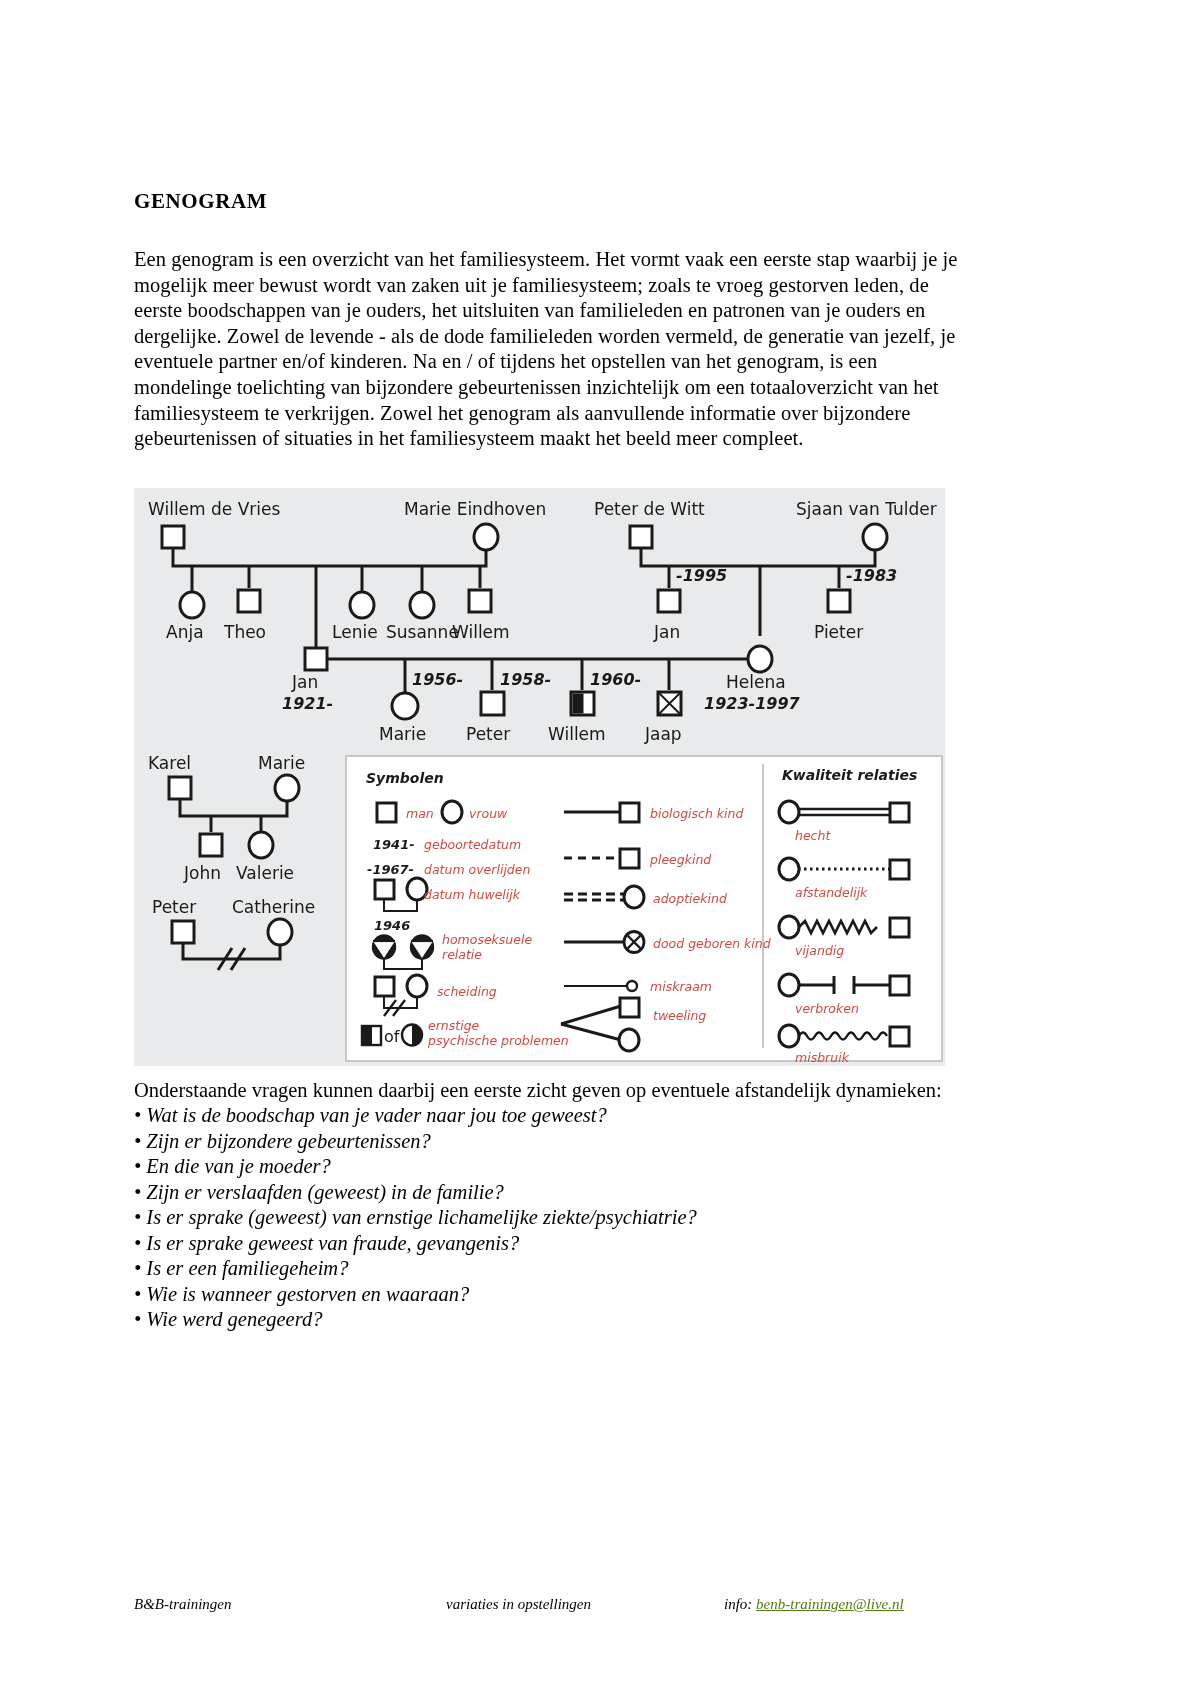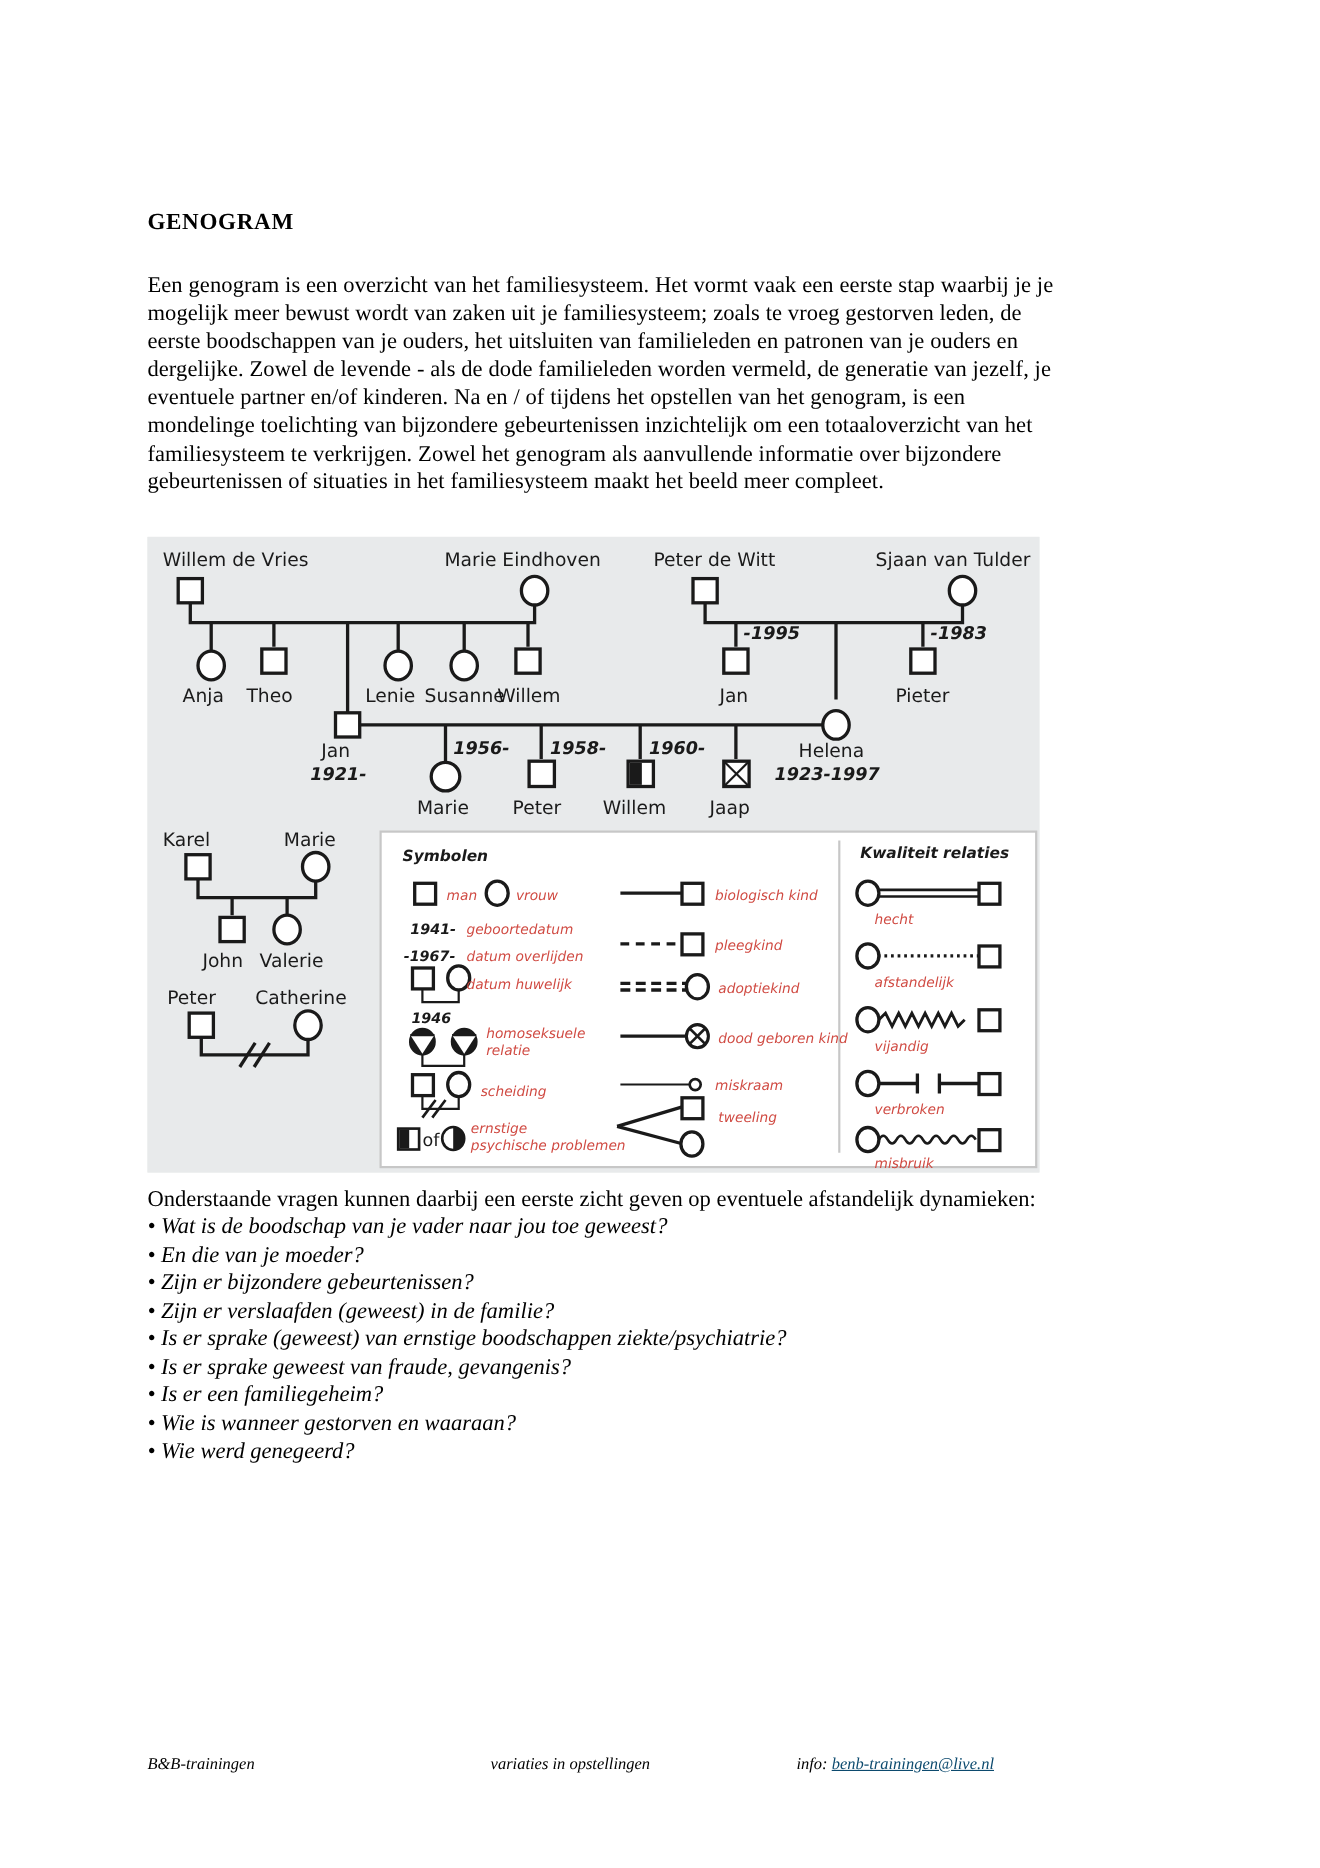--- a/index.html
+++ b/index.html
@@ -86,21 +86,21 @@
     width: 838px;
     font-family: "Liberation Serif", serif;
     font-style: italic;
     font-size: 15px;
   }
   .footer .row { position: relative; height: 20px; }
   .footer .f-left   { position: absolute; left: 0; }
   .footer .f-center { position: absolute; left: 312px; }
   .footer .f-right  { position: absolute; left: 590px; }
   .footer a.mail {
-    color: #0c4a6e;
+    color: #4d7c0f;
     font-style: italic;
     margin-top: 20px;
   }
 </style>
 </head>
 <body>
 
 <div class="page">
 
   <div class="content">
@@ -371,24 +371,24 @@
           </g>
           <text class="lgr" x="661" y="574">misbruik</text>
         </g>
       </svg>
     </div>
 
     <div class="after-text">
       <p class="lead">Onderstaande vragen kunnen daarbij een eerste zicht geven op eventuele afstandelijk dynamieken:</p>
       <ul class="questions">
         <li>Wat is de boodschap van je vader naar jou toe geweest?</li>
+        <li>Zijn er bijzondere gebeurtenissen?</li>
         <li>En die van je moeder?</li>
-        <li>Zijn er bijzondere gebeurtenissen?</li>
         <li>Zijn er verslaafden (geweest) in de familie?</li>
-        <li>Is er sprake (geweest) van ernstige boodschappen ziekte/psychiatrie?</li>
+        <li>Is er sprake (geweest) van ernstige lichamelijke ziekte/psychiatrie?</li>
         <li>Is er sprake geweest van fraude, gevangenis?</li>
         <li>Is er een familiegeheim?</li>
         <li>Wie is wanneer gestorven en waaraan?</li>
         <li>Wie werd genegeerd?</li>
       </ul>
     </div>
 
   </div>
 
   <div class="footer">

